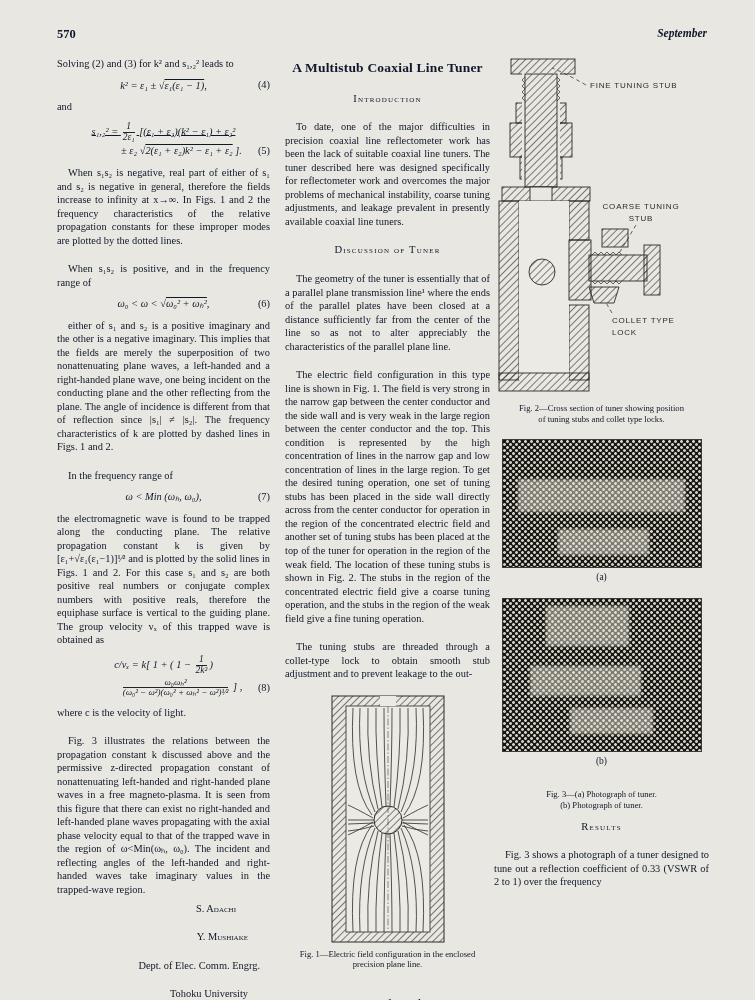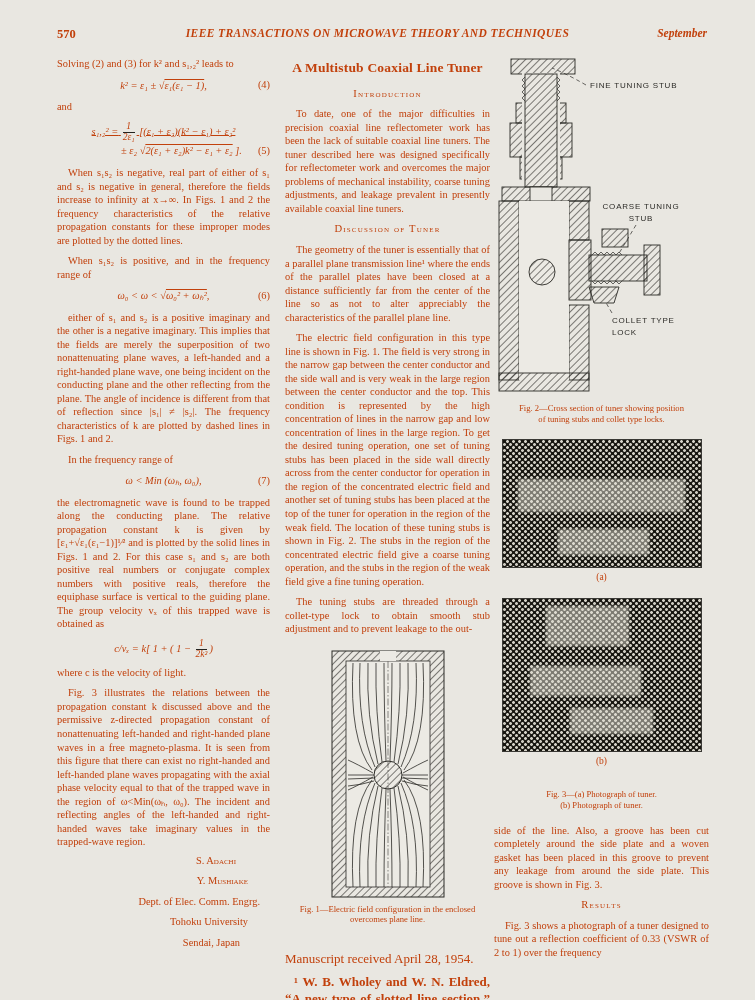--- a/index.html
+++ b/index.html
@@ -1,28 +1,28 @@
 <!DOCTYPE html>
 <html><head>
 <meta charset="utf-8">
 <style>
   html,body{margin:0;padding:0;background:#c9c7c2;}
   #page{position:relative;width:755px;height:1000px;background:#e9e7e1;overflow:hidden;
-        font-family:"Liberation Serif", serif;color:#c2410c;}
+        font-family:"Liberation Serif", serif;color:#0f172a;}
   .hdr-num{position:absolute;left:57px;top:27px;font-size:12.5px;font-weight:bold;}
   .hdr-title{position:absolute;left:0;top:27px;width:755px;text-align:center;
              font-size:11.5px;font-weight:bold;font-style:italic;letter-spacing:.4px;}
   .hdr-month{position:absolute;right:48px;top:27px;font-size:11.5px;font-weight:bold;font-style:italic;}
   .col{position:absolute;top:57px;font-size:10.4px;line-height:1.3;text-align:justify;}
   #col-left{left:57px;width:213px;}
   #col-mid{left:285px;width:205px;}
   #col-right{left:494px;width:215px;top:55px;}
   .p{margin:0;text-indent:11px;}
   .p.noind{text-indent:0;}
-  .p + .p{margin-top:7px;}
+  .p + .p{margin-top:15px;}
   .eq{position:relative;text-align:center;font-style:italic;margin:8px 0;}
   .eq .eqnum{position:absolute;right:0;top:50%;transform:translateY(-50%);font-style:normal;}
   .eq .rad{text-decoration:overline;}
   .frac{display:inline-flex;flex-direction:column;vertical-align:middle;text-align:center;
         line-height:1.05;font-size:9.5px;margin:0 2px;}
   .frac > span:first-child{border-bottom:.8px solid #24231f;padding:0 2px;}
   .eq-ind{padding-left:36px;}
   .title{font-size:13.5px;font-weight:bold;text-align:center;margin:2px 0 10px 0;text-indent:0;letter-spacing:.2px;}
   .schead{text-align:center;font-variant:small-caps;letter-spacing:1.2px;font-size:10.6px;margin:9px 0 5px 0;text-indent:0;}
   .sig{ text-align:right;font-variant:small-caps;margin:2px 0 0 0;padding-right:14px;text-indent:0;}
@@ -43,21 +43,20 @@
   .photo-label{font-size:9.5px;text-align:center;margin:3px 0 0 0;text-indent:0;}
   svg text{font-family:"Liberation Sans", sans-serif;font-size:8px;letter-spacing:.8px;fill:#2b2a26;}
   .svg-fig{display:block;margin:0 auto;}
 </style>
 </head>
 <body>
 
 <div id="page">
 
   <div class="hdr-num">570</div>
-  <div class="hdr-title">IEEE TRANSACTIONS ON MICROWAVE THEORY AND TECHNIQUES</div>
   <div class="hdr-month">September</div>
 
   <div class="col" id="col-left">
     <p class="p noind">Solving (2) and (3) for k² and s₁,₂² leads to</p>
     <div class="eq">
       <span>k² = ε₁ ± </span><span>√</span><span class="rad">ε₁(ε₁ − 1)</span><span>,</span>
       <span class="eqnum">(4)</span>
     </div>
     <p class="p noind">and</p>
     <div class="eq" style="margin-bottom:2px;text-decoration:underline;">
@@ -83,20 +82,28 @@
     <div class="eq">
       <span>ω &lt; Min (ωₕ, ω₀),</span>
       <span class="eqnum">(7)</span>
     </div>
     <p class="p noind">the electromagnetic wave is found to be trapped along the conducting plane. The relative propagation constant k is given by [ε₁+√ε₁(ε₁−1)]¹⁄² and is plotted by the solid lines in Figs. 1 and 2. For this case s₁ and s₂ are both positive real numbers or conjugate complex numbers with positive reals, therefore the equiphase surface is vertical to the guiding plane. The group velocity vₓ of this trapped wave is obtained as</p>
     <div class="eq" style="margin-bottom:2px;">
       <span>c/vₓ = k</span><span>[ 1 + ( 1 − </span><span class="frac">
           <span>1</span>
           <span>2k²</span>
         </span><span>)</span>
+    </div>
+    <div class="eq eq-ind" style="margin-top:2px;">
+      <span class="frac" style="font-size:9px;">
+          <span>ω₀ωₕ²</span>
+          <span>(ω₀² − ω²)(ω₀² + ωₕ² − ω²)¹⁄²</span>
+        </span>
+      <span>] ,</span>
+      <span class="eqnum">(8)</span>
     </div>
     <p class="p noind" style="margin-top:6px;">where c is the velocity of light.</p>
     <p class="p">Fig. 3 illustrates the relations between the propagation constant k discussed above and the permissive z-directed propagation constant of nonattenuating left-handed and right-handed plane waves in a free magneto-plasma. It is seen from this figure that there can exist no right-handed and left-handed plane waves propagating with the axial phase velocity equal to that of the trapped wave in the region of ω&lt;Min(ωₕ, ω₀). The incident and reflecting angles of the left-handed and right-handed waves take imaginary values in the trapped-wave region.</p>
     <p class="p sig" style="margin-top:5px;padding-right:34px;">S. Adachi</p>
     <p class="p sig" style="padding-right:22px;">Y. Mushiake</p>
     <p class="p sig plain" style="padding-right:10px;">Dept. of Elec. Comm. Engrg.</p>
     <p class="p sig plain" style="padding-right:22px;">Tohoku University</p>
     <p class="p sig plain" style="padding-right:30px;">Sendai, Japan</p>
   </div>
 
@@ -149,21 +156,21 @@
             <path d="M67,140 Q74,192 73,239"></path>
           <path d="M71,138 Q83,186 81,239"></path>
             <path d="M74,135 Q92,176 89,239"></path>
           <path d="M77,132 Q100,162 96,239"></path>
             <path d="M76,129 Q92,138 101,142"></path>
         </g>
         <circle cx="61" cy="127" r="14" fill="url(#h1)" stroke="#2b2a26" stroke-width="1"></circle>
       </svg>
       <p class="caption">
         <span>Fig. 1—Electric field configuration in the enclosed</span><br>
-        <span>overcomes plane line.</span>
+        <span>precision plane line.</span>
       </p>
     </div>
 
     <p class="p fn" style="margin-top:26px;">Manuscript received April 28, 1954.</p>
     <p class="p fn ind">¹ W. B. Wholey and W. N. Eldred, “A new type of slotted line section,” Proc. IRE, vol. 38, pp. 244–249; March, 1950.</p>
   </div>
 
   <div class="col" id="col-right">
     <div class="figwrap">
       <svg class="svg-fig" width="215" height="340" viewBox="0 0 215 340">
@@ -228,18 +235,17 @@
       <div class="hl" style="left:14%;top:44%;width:56%;height:20%;"></div>
       <div class="hl" style="left:34%;top:72%;width:42%;height:17%;"></div>
     </div>
     <p class="photo-label">(b)</p>
 
     <p class="caption" style="margin-top:22px;">
       <span>Fig. 3—(a) Photograph of tuner.</span><br>
       <span>(b) Photograph of tuner.</span>
     </p>
 
-    <p class="p noind" style="margin-top:13px;">side of the line. Also, a groove has been cut completely around the side plate and a woven gasket has been placed in this groove to prevent any leakage from around the side plate. This groove is shown in Fig. 3.</p>
     <p class="p schead">Results</p>
     <p class="p">Fig. 3 shows a photograph of a tuner designed to tune out a reflection coefficient of 0.33 (VSWR of 2 to 1) over the frequency</p>
   </div>
 
 </div>
 
 </body></html>

